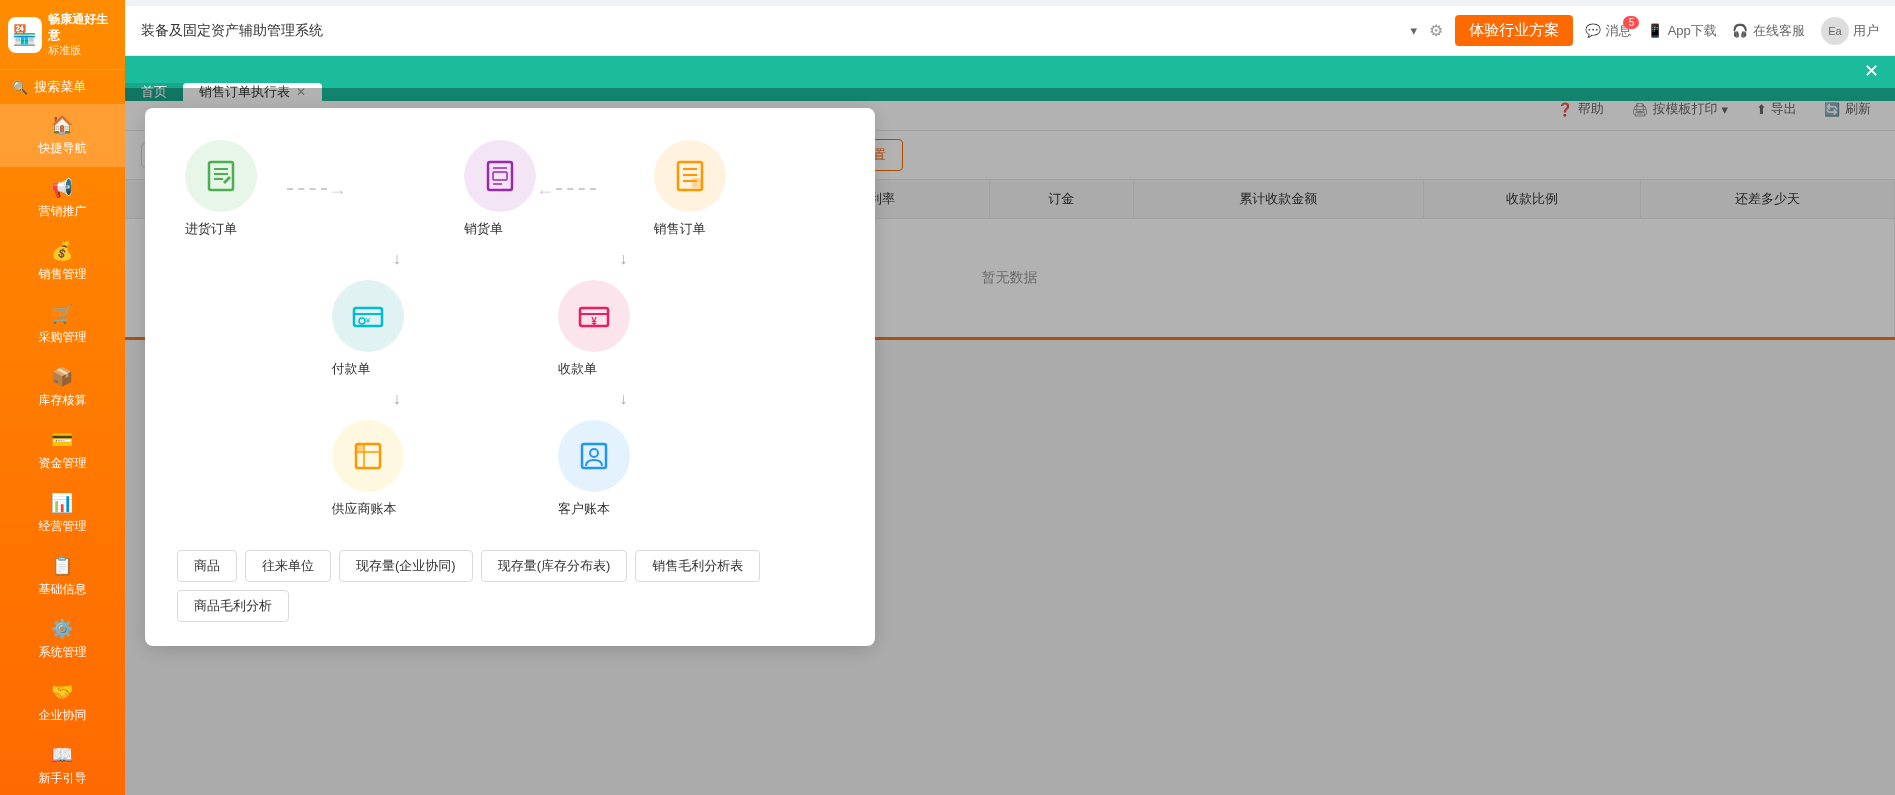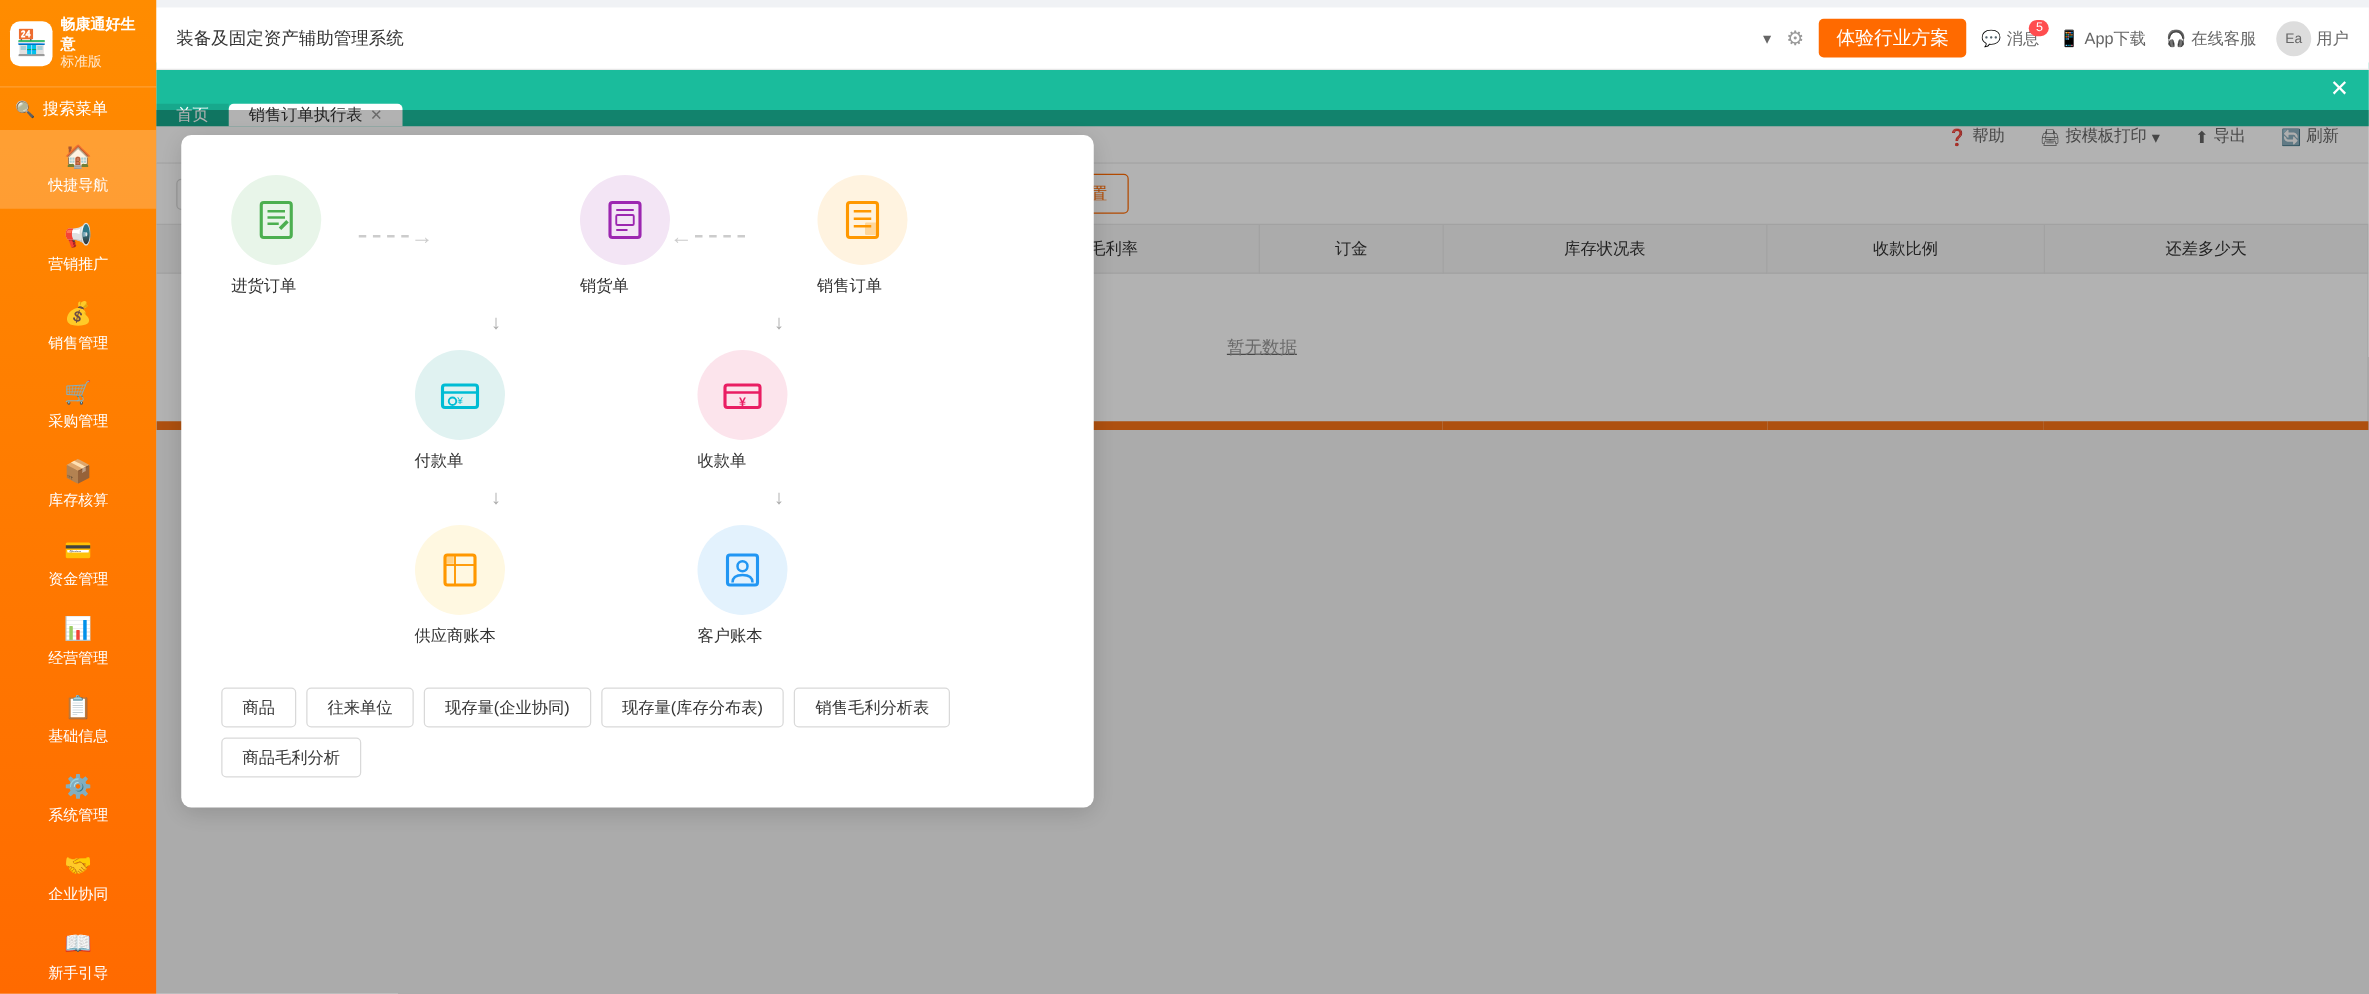--- a/index.html
+++ b/index.html
@@ -119,22 +119,22 @@
       background: white; margin: 0; overflow: auto;
     }
     .data-table { width: 100%; border-collapse: collapse; font-size: 13px; }
     .data-table th {
       background: #f5f5f5; padding: 10px 12px; text-align: center;
       border-bottom: 1px solid #e8e8e8; border-right: 1px solid #e8e8e8;
       color: #333; white-space: nowrap; font-weight: 500;
     }
     .data-table td {
       padding: 10px 12px; text-align: center;
-      border-bottom: 7px solid #f97316; border-right: 1px solid #e8e8e8;
-      color: #666; white-space: nowrap; text-decoration: underline;
+      border-bottom: 3px solid #f97316; border-right: 1px solid #e8e8e8;
+      color: #666; white-space: nowrap;
     }
     .no-data { text-align: center; padding: 40px; color: #999; font-size: 14px; }
 
     
     .modal-overlay {
       position: fixed; left: 125px; top: 88px; right: 0; bottom: 0;
       background: rgba(0,0,0,0.3); z-index: 200;
       display: flex; align-items: flex-start; justify-content: flex-start;
       padding: 20px;
     }
@@ -319,21 +319,21 @@
   <div class="table-area">
     <table class="data-table">
       <thead>
         <tr>
           <th>品</th>
           <th>商品</th>
           <th>金额</th>
           <th>预估毛利</th>
           <th>预估毛利率</th>
           <th>订金</th>
-          <th>库存状况表</th>
+          <th>累计收款金额</th>
           <th>收款比例</th>
           <th>还差多少天</th>
         </tr>
       </thead>
       <tbody>
         <tr>
           <td colspan="9">
             <div class="no-data">暂无数据</div>
           </td>
         </tr>

